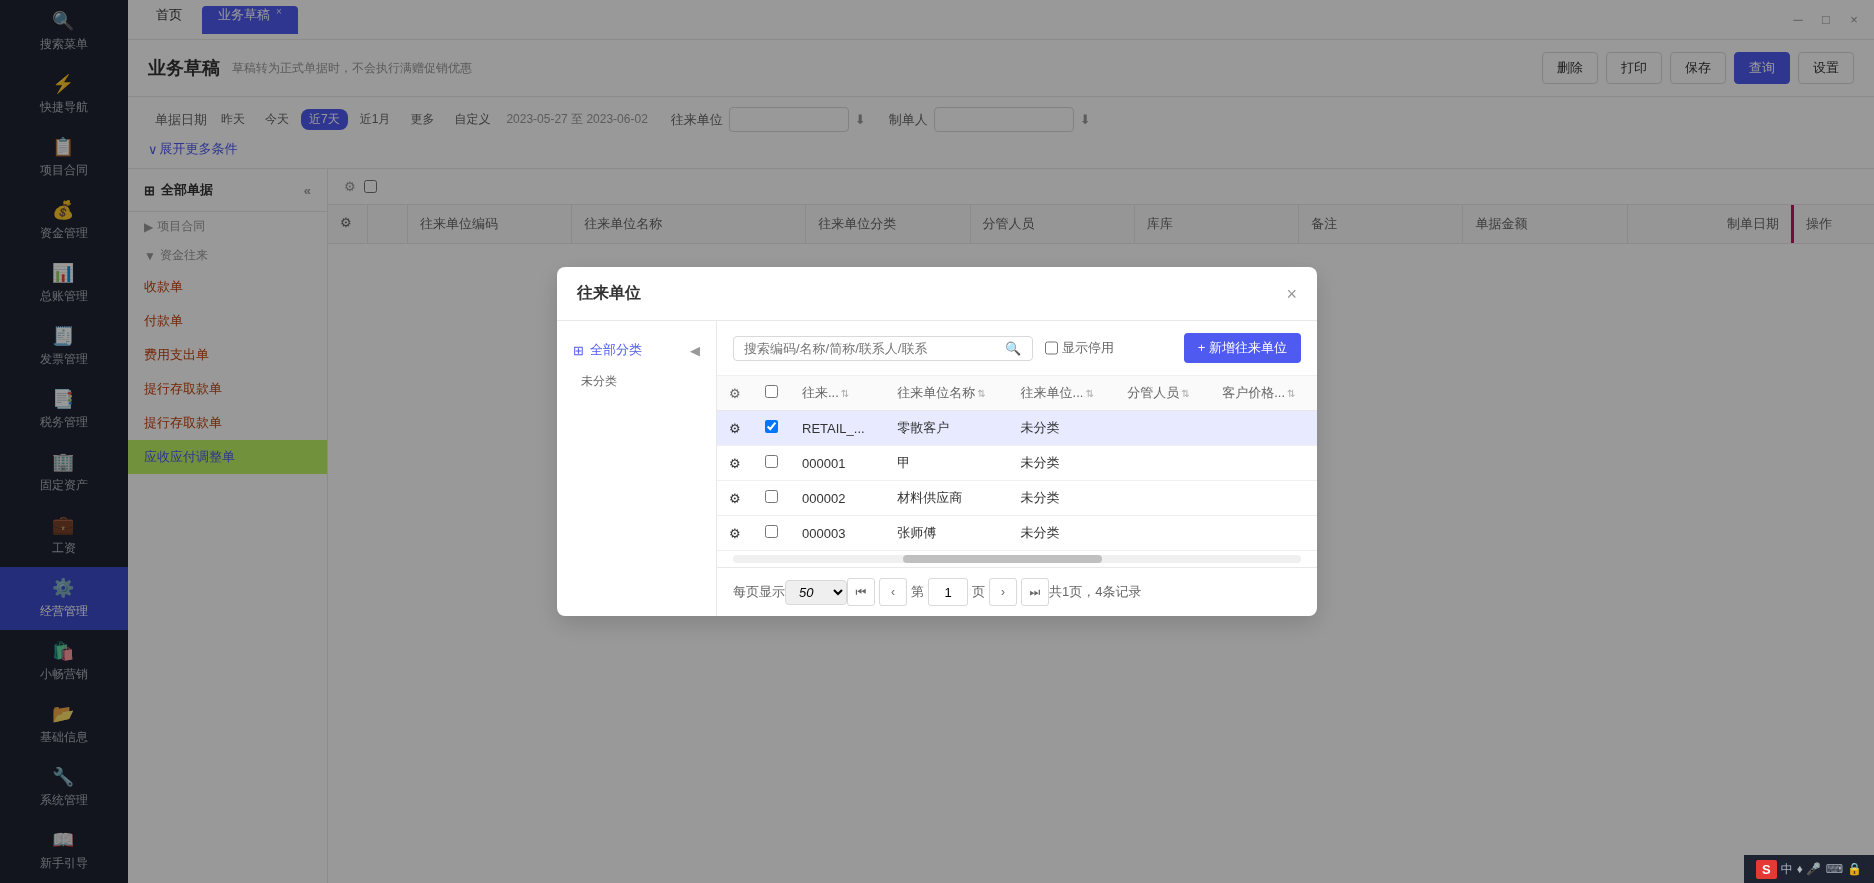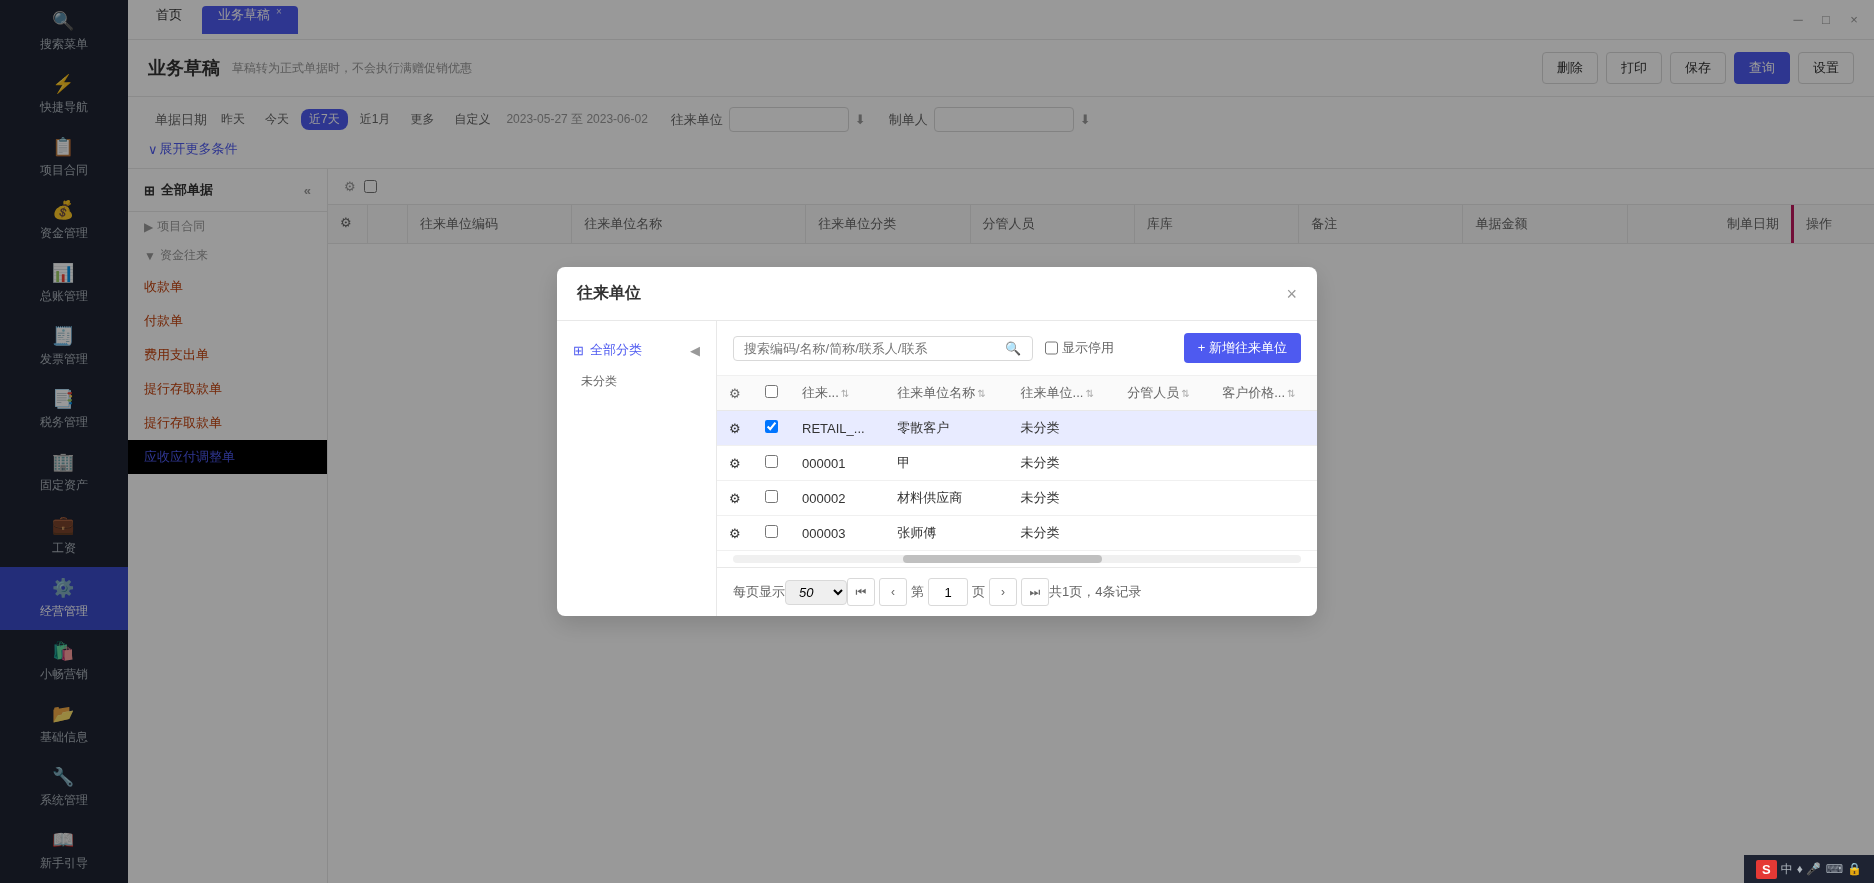--- a/index.html
+++ b/index.html
@@ -39,21 +39,21 @@
     .date-btn { padding: 2px 8px; border-radius: 3px; cursor: pointer; font-size: 12px; color: #666; background: transparent; border: none; }
     .date-btn.active { background: #4e5af0; color: #fff; border-radius: 8px; }
     .filter-input { border: 1px solid #d9d9d9; border-radius: 4px; padding: 4px 10px; font-size: 13px; width: 160px; }
     .expand-btn { color: #4e5af0; cursor: pointer; font-size: 13px; display: flex; align-items: center; gap: 2px; }
 
     
     .content-area { flex: 1; display: flex; overflow: hidden; background: #f5f6fa; }
     .left-panel { width: 200px; background: #fff; border-right: 1px solid #e8e8e8; flex-shrink: 0; }
     .left-panel-header { padding: 12px 16px; font-size: 13px; font-weight: bold; color: #333; display: flex; align-items: center; justify-content: space-between; border-bottom: 1px solid #e8e8e8; }
     .panel-item { padding: 8px 16px; font-size: 13px; color: #c2410c; cursor: pointer; display: flex; align-items: center; gap: 6px; }
-    .panel-item.active { background: #000000; color: #4e5af0; }
+    .panel-item.active { background: #bef264; color: #4e5af0; }
     .panel-group { padding: 6px 16px; font-size: 12px; color: #999; display: flex; align-items: center; gap: 4px; cursor: pointer; }
     .main-table-area { flex: 1; background: #fff; overflow: auto; }
     .table-toolbar { padding: 10px 16px; display: flex; align-items: center; gap: 8px; border-bottom: 1px solid #e8e8e8; }
     .no-data { padding: 40px; text-align: center; color: #999; font-size: 14px; }
 
     
     .overlay { position: fixed; top: 0; left: 0; width: 100%; height: 100%; background: rgba(0,0,0,0.4); z-index: 100; display: flex; align-items: center; justify-content: center; }
 
     
     .dialog { background: #fff; border-radius: 8px; width: 760px; max-height: 600px; display: flex; flex-direction: column; box-shadow: 0 8px 24px rgba(0,0,0,0.15); }

